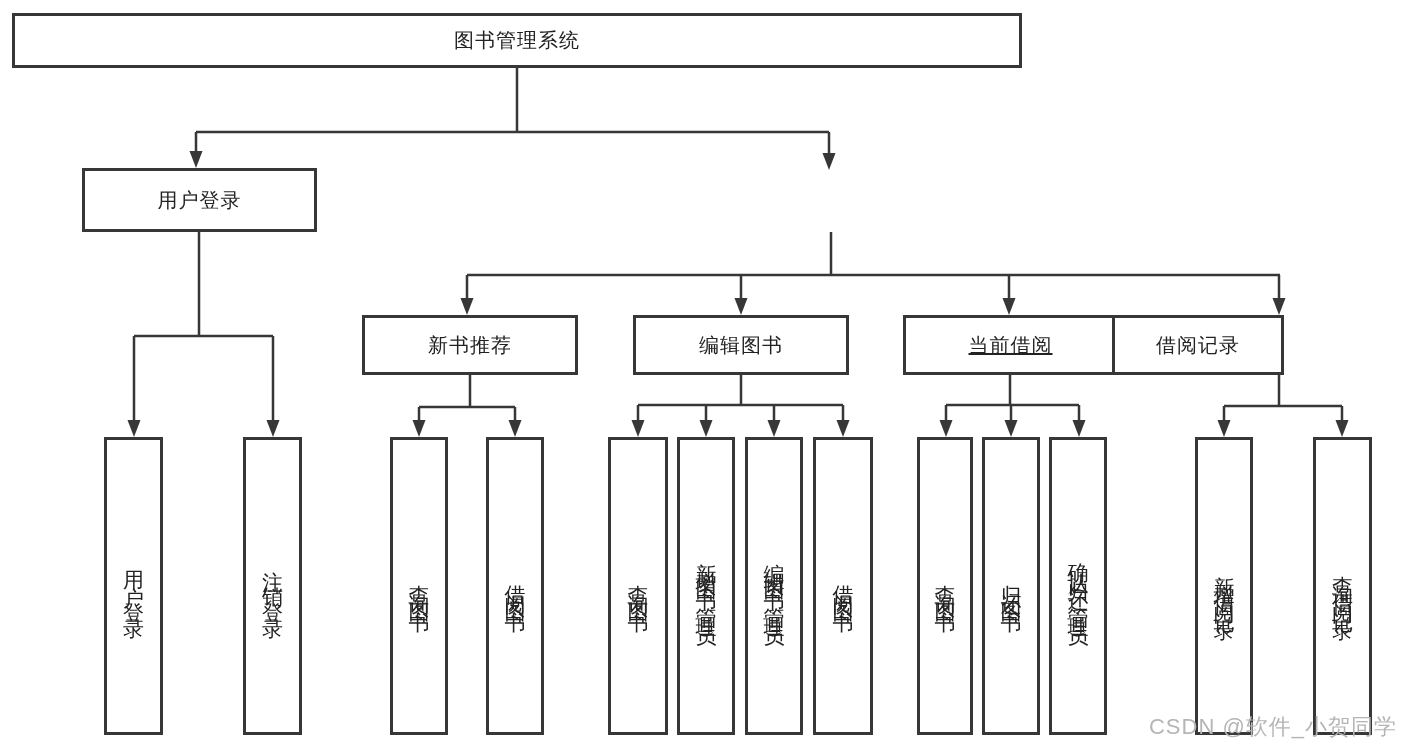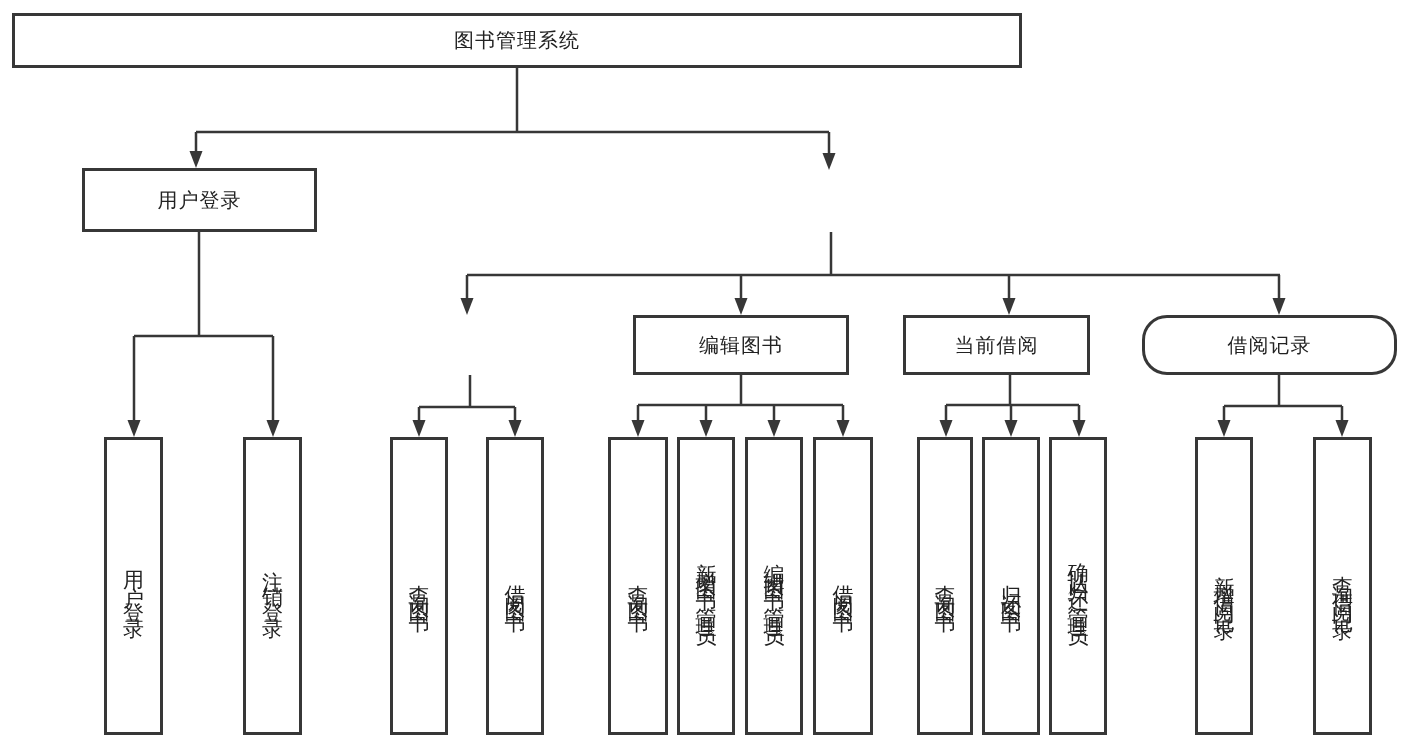--- a/index.html
+++ b/index.html
@@ -46,22 +46,22 @@
   }
   
   #b-root      { left: 12px;  top: 13px;  width: 1010px; height: 55px; }
   
   #b-user-login{ left: 82px;  top: 168px; width: 235px;  height: 64px; }
   #b-book-mgmt { left: 712px; top: 170px; width: 238px;  height: 62px; }
   
   .lv3 { top: 315px; height: 60px; }
   #b-new-rec   { left: 362px;  width: 216px; }
   #b-borrow    { left: 633px;  width: 216px; }
-  #b-current   { left: 903px;  width: 187px; }
-  #b-records   { left: 1142px; width: 255px; border-radius: 25px; }
+  #b-current   { left: 903px;  width: 215px; text-decoration: underline; }
+  #b-records   { left: 1112px; width: 172px; }
   
   .leaf { top: 437px; height: 298px; }
   #l-user-login{ left: 104px;  width: 59px; }
   #l-logout    { left: 243px;  width: 59px; }
   #l-query1    { left: 390px;  width: 58px; }
   #l-borrow1   { left: 486px;  width: 58px; }
   #l-query2    { left: 608px;  width: 60px; }
   #l-add-book  { left: 677px;  width: 58px; }
   #l-edit-book { left: 745px;  width: 58px; }
   #l-borrow2   { left: 813px;  width: 60px; }
@@ -116,31 +116,33 @@
       <path d="M1072.5 420 L1085.5 420 L1079 437 Z"></path>
       <path d="M1217.5 420 L1230.5 420 L1224 437 Z"></path>
       <path d="M1335.5 420 L1348.5 420 L1342 437 Z"></path>
     </g>
   </svg>
 
   <div class="node h" id="b-root">图书管理系统</div>
 
   <div class="node h" id="b-user-login">用户登录</div>
 
+  <div class="node h lv3" id="b-new-rec">新书推荐</div>
   <div class="node h lv3" id="b-borrow">编辑图书</div>
   <div class="node h lv3" id="b-current">当前借阅</div>
   <div class="node h lv3" id="b-records">借阅记录</div>
 
   <div class="node v leaf wide-space" id="l-user-login">用户登录</div>
   <div class="node v leaf wide-space" id="l-logout">注销登录</div>
   <div class="node v leaf" id="l-query1">查询图书</div>
   <div class="node v leaf" id="l-borrow1">借阅图书</div>
   <div class="node v leaf" id="l-query2">查询图书</div>
   <div class="node v leaf" id="l-add-book">新增图书（管理员）</div>
   <div class="node v leaf" id="l-edit-book">编辑图书（管理员）</div>
   <div class="node v leaf" id="l-borrow2">借阅图书</div>
   <div class="node v leaf" id="l-query3">查询图书</div>
   <div class="node v leaf" id="l-return">归还图书</div>
   <div class="node v leaf" id="l-confirm">确认归还（管理员）</div>
   <div class="node v leaf" id="l-add-rec">新增借阅记录</div>
   <div class="node v leaf" id="l-query-rec">查询借阅记录</div>
 
+  <div id="watermark">CSDN @软件_小贺同学</div>
 </div>
 
 </body></html>

